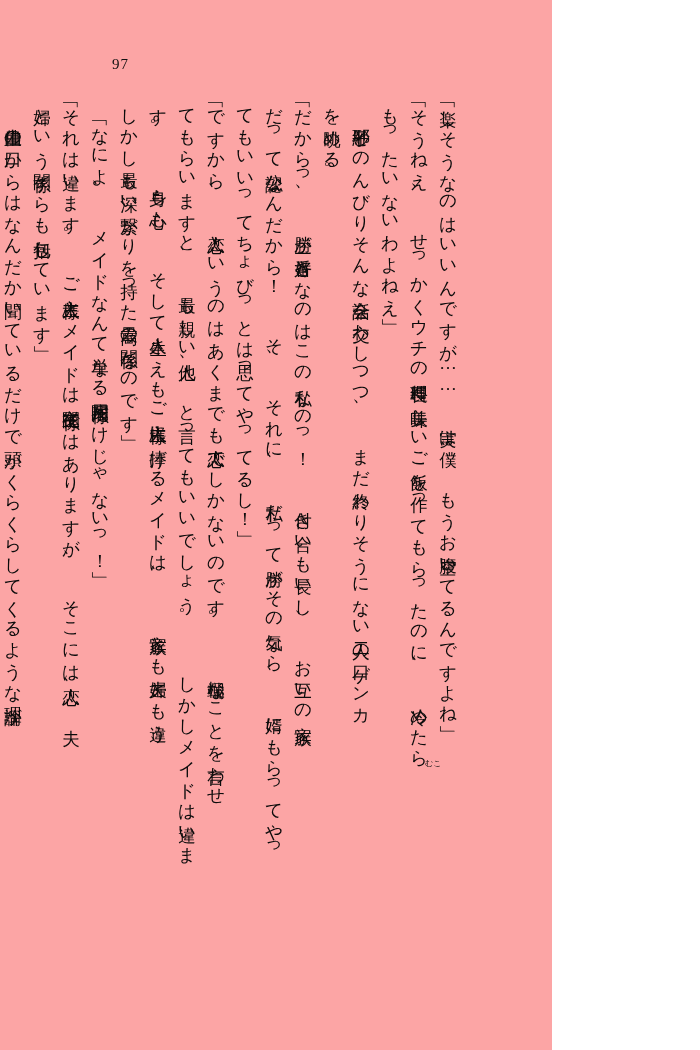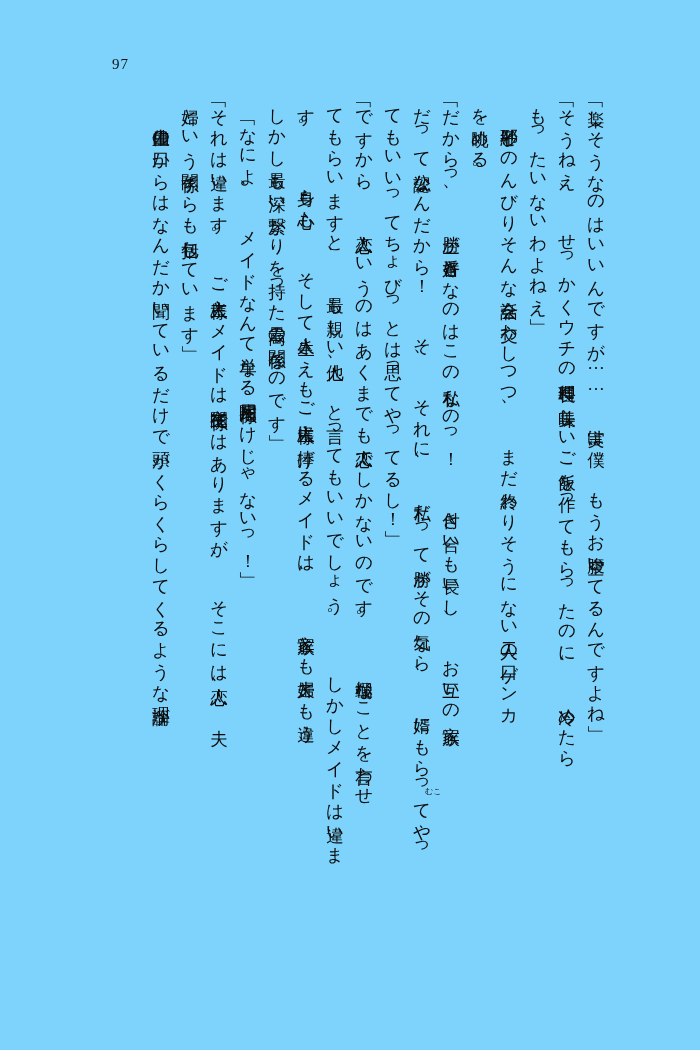--- a/index.html
+++ b/index.html
@@ -2,23 +2,23 @@
 <html><head>
 <meta charset="utf-8">
 <style>
   html, body {
     margin: 0;
     padding: 0;
     background: #ffffff;
   }
   .page {
     position: relative;
-    width: 700px;
+    width: 552px;
     height: 1050px;
-    background: #7dd3fc;
+    background: #fca5a5;
     overflow: hidden;
     font-family: "Liberation Serif", "DejaVu Serif", serif;
     color: #0a0a0a;
   }
   .page-number {
     position: absolute;
     top: 56px;
     left: 112px;
     font-size: 15px;
     letter-spacing: 1px;
@@ -53,21 +53,20 @@
   .col.indent {
     padding-top: 18px;
   }
   .ruby-host {
     position: absolute;
     font-size: 8px;
     line-height: 1;
     letter-spacing: 0;
     writing-mode: horizontal-tb;
     color: #111;
-    margin-top: 28px;
   }
   #ruby-muko {
     left: 425px;
     top: 760px;
   }
 </style>
 </head>
 <body>
 
 <div class="page">

